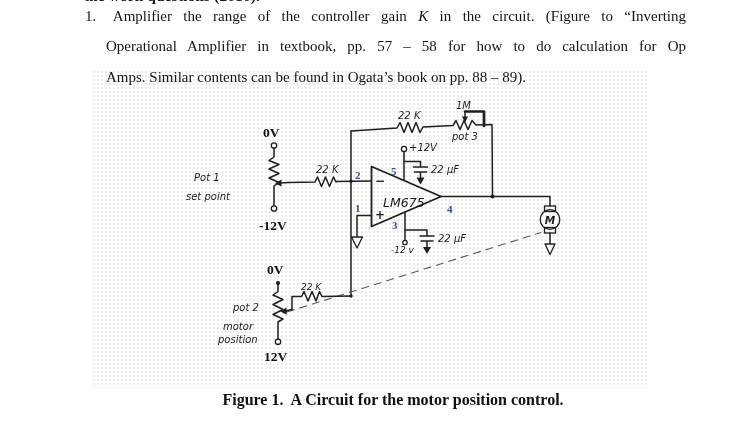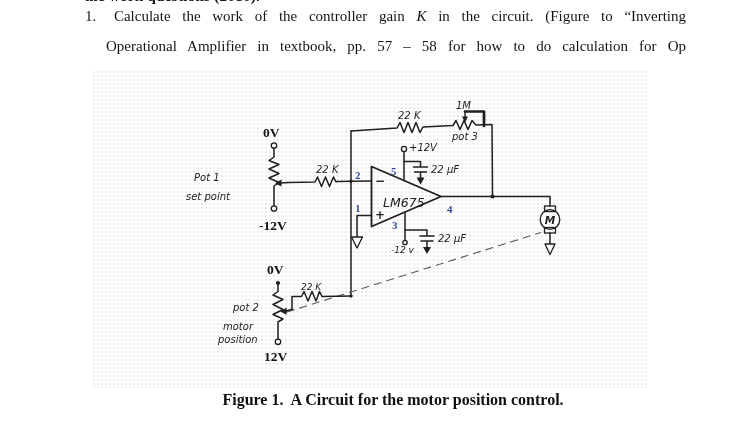--- a/index.html
+++ b/index.html
@@ -54,22 +54,23 @@
 </head>
 <body>
 
 <div class="scan-texture"></div>
 
 <div class="cropped-header">
   <span>the work questions (2010).</span>
 </div>
 
 <div class="problem">
-  <div class="pline"><span class="pnum">1.</span> <span>Calculate the work of the controller gain</span> <i>K</i> <span>in the circuit. (Figure to “Inverting</span></div>
+  <div class="pline"><span class="pnum">1.</span> <span>Amplifier the range of the controller gain</span> <i>K</i> <span>in the circuit. (Figure to “Inverting</span></div>
   <div class="pline cont">Operational Amplifier in textbook, pp. 57 – 58 for how to do calculation for Op</div>
+  <div class="pline cont last">Amps. Similar contents can be found in Ogata’s book on pp. 88 – 89).</div>
 </div>
 
 <svg width="752" height="424" viewBox="0 0 752 424">
 
   <path class="wire" d="M351,131 L351,296"></path>
 
   <g>
     <circle class="term" cx="274" cy="145.5" r="2.7"></circle>
     <path class="wire" d="M274,148.2 L274,157 L269,160.5 L279,164.5 L269,169 L279,173.5 L269,178 L279,182.5 L274,186 L274,205.5"></path>
     <circle class="term" cx="274" cy="208.5" r="2.7"></circle>

